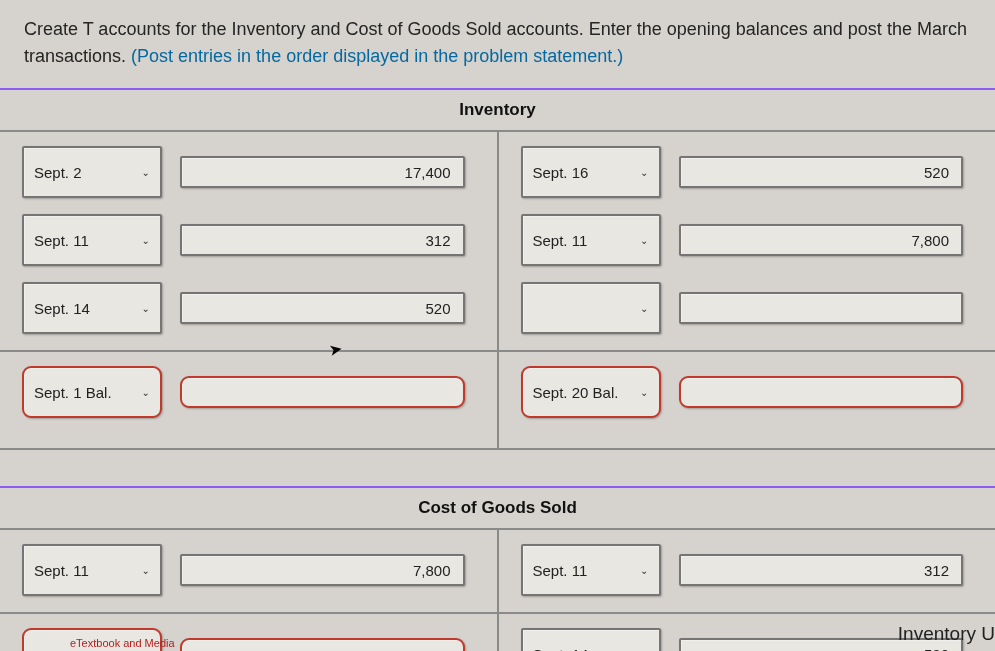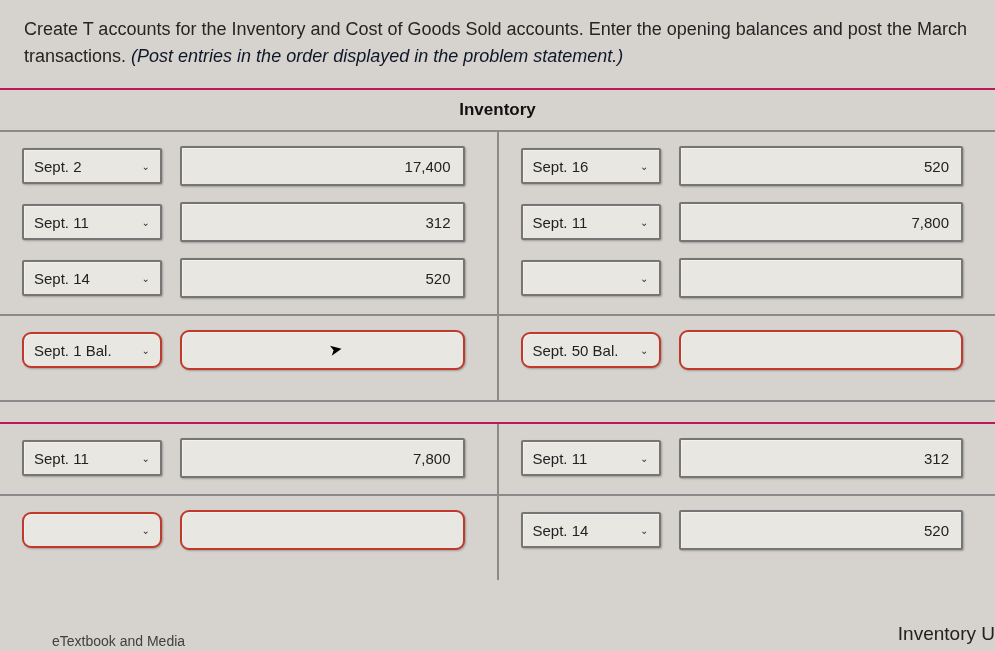--- a/index.html
+++ b/index.html
@@ -12,27 +12,26 @@
     overflow: hidden;
     position: relative;
   }
   .instructions {
     padding: 16px 24px 14px 24px;
     font-size: 18px;
     line-height: 1.5;
     color: #252525;
   }
   .instructions .note {
-    color: #0f172a;
-    font-style: italic;
+    color: #0369a1;
   }
   .taccount-container {
-    border-top: 2px solid #be185d;
+    border-top: 2px solid #8b5cf6;
     border-bottom: 2px solid #8a8a8a;
-    margin: 4px 0 0 0;
+    margin: 4px 0 16px 0;
   }
   .taccount-title {
     text-align: center;
     font-weight: bold;
     font-size: 17px;
     padding: 10px 0;
     border-bottom: 2px solid #8a8a8a;
     color: #111;
   }
   .taccount-body {
@@ -46,40 +45,40 @@
     border-right: 2px solid #8a8a8a;
   }
   .row {
     display: flex;
     gap: 18px;
     margin-bottom: 16px;
     align-items: center;
   }
   .date-select {
     flex: 0 0 140px;
-    height: 36px;
+    height: 52px;
     background: #e9e7e2;
     border: 2px solid #757575;
     border-radius: 2px;
     box-shadow: inset 1px 1px 0 rgba(255,255,255,.4), 1px 1px 2px rgba(0,0,0,.25);
     font-size: 15px;
     padding: 0 10px;
     display: flex;
     align-items: center;
     justify-content: space-between;
     color: #222;
     position: relative;
   }
   .date-select .chev {
     font-size: 10px;
     color: #333;
   }
   .amount-input {
     flex: 1;
-    height: 40px;
+    height: 32px;
     background: #e9e7e2;
     border: 2px solid #757575;
     border-radius: 2px;
     box-shadow: inset 1px 1px 0 rgba(255,255,255,.4), 1px 1px 2px rgba(0,0,0,.25);
     font-size: 15px;
     padding: 0 12px;
     display: flex;
     align-items: center;
     justify-content: flex-end;
     color: #222;
@@ -93,23 +92,23 @@
   .highlight .amount-input {
     border-color: #c0392b;
     border-radius: 9px;
   }
   .gap {
     height: 16px;
   }
   .textbook-link {
     position: absolute;
     bottom: 2px;
-    left: 52px;
-    font-size: 14px;
-    color: #404040;
+    left: 70px;
+    font-size: 11px;
+    color: #b91c1c;
   }
   .assistance {
     position: absolute;
     bottom: 6px;
     right: 0;
     font-size: 19px;
     color: #222;
   }
   .cursor {
     position: absolute;
@@ -193,34 +192,35 @@
             <span></span>
             <span class="chev">⌄</span>
           </div>
         <div class="amount-input">
             <span></span>
           </div>
       </div>
       <div class="separator-row"></div>
       <div class="row highlight">
         <div class="date-select">
-            <span>Sept. 50 Bal.</span>
+            <span>Sept. 20 Bal.</span>
             <span class="chev">⌄</span>
           </div>
         <div class="amount-input">
             <span></span>
           </div>
       </div>
     </div>
   </div>
 </div>
 
 <div class="gap"></div>
 
 <div class="taccount-container" style="border-bottom:none;">
+  <div class="taccount-title">Cost of Goods Sold</div>
   <div class="taccount-body">
     <div class="side left">
       <div class="row">
         <div class="date-select">
             <span>Sept. 11</span>
             <span class="chev">⌄</span>
           </div>
         <div class="amount-input">
             <span>7,800</span>
           </div>

